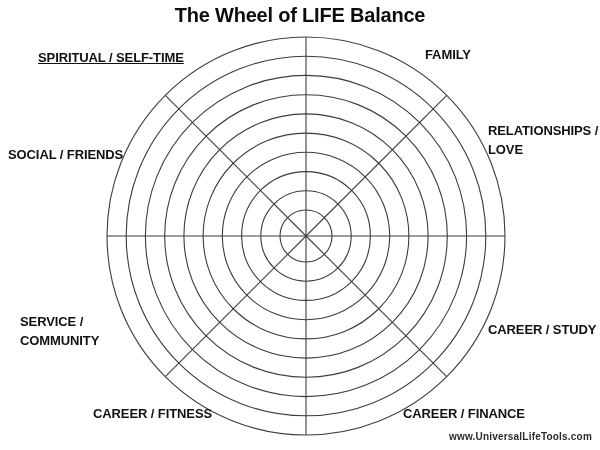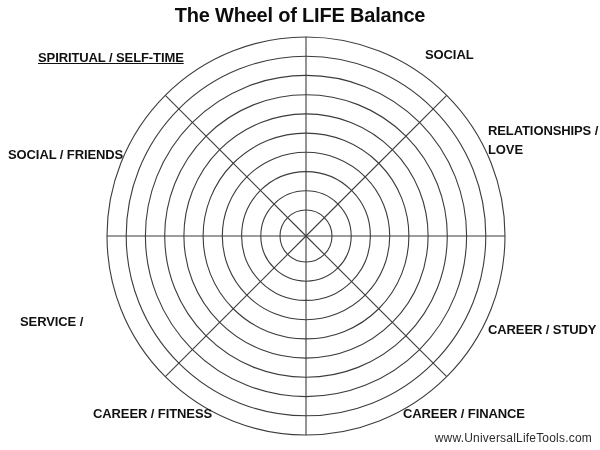--- a/index.html
+++ b/index.html
@@ -20,21 +20,21 @@
   }
   .lbl-spiritual{left:38px;top:48px;text-decoration:underline;}
   .lbl-family{left:425px;top:45px;}
   .lbl-relationships{left:488px;top:121px;}
   .lbl-social{left:8px;top:145px;}
   .lbl-service{left:20px;top:312px;}
   .lbl-career{left:488px;top:320px;}
   .lbl-health{left:93px;top:404px;}
   .lbl-wealth{left:403px;top:404px;}
   .footer-url{
-    position:absolute;right:8px;top:431px;font-size:12px;font-weight:400;
+    position:absolute;right:8px;top:431px;font-size:10px;font-weight:700;
     color:#2b2b2b;letter-spacing:0.2px;
   }
 </style>
 </head>
 <body>
 
 <h1 class="title">The Wheel of LIFE Balance</h1>
 
 <svg class="wheel-svg" width="600" height="450">
   <g id="wheel-group" stroke="#3c3c3c">
@@ -54,31 +54,32 @@
       <line x1="306" y1="236" x2="165.3" y2="95.3"></line>
       <line x1="306" y1="236" x2="107.0" y2="236.0"></line>
       <line x1="306" y1="236" x2="165.3" y2="376.7"></line>
       <line x1="306" y1="236" x2="306.0" y2="435.0"></line>
       <line x1="306" y1="236" x2="446.7" y2="376.7"></line>
     </g>
 </svg>
 
 <div class="seg-label lbl-spiritual">SPIRITUAL / SELF-TIME</div>
 
-<div class="seg-label lbl-family">SOCIAL</div>
+<div class="seg-label lbl-family">FAMILY</div>
 
 <div class="seg-label lbl-relationships">
   <div>RELATIONSHIPS /</div>
   <div>LOVE</div>
 </div>
 
 <div class="seg-label lbl-social">SOCIAL / FRIENDS</div>
 
 <div class="seg-label lbl-service">
   <div>SERVICE /</div>
+  <div>COMMUNITY</div>
 </div>
 
 <div class="seg-label lbl-career">CAREER / STUDY</div>
 
 <div class="seg-label lbl-health">CAREER / FITNESS</div>
 
 <div class="seg-label lbl-wealth">CAREER / FINANCE</div>
 
 <div class="footer-url">www.UniversalLifeTools.com</div>
 

